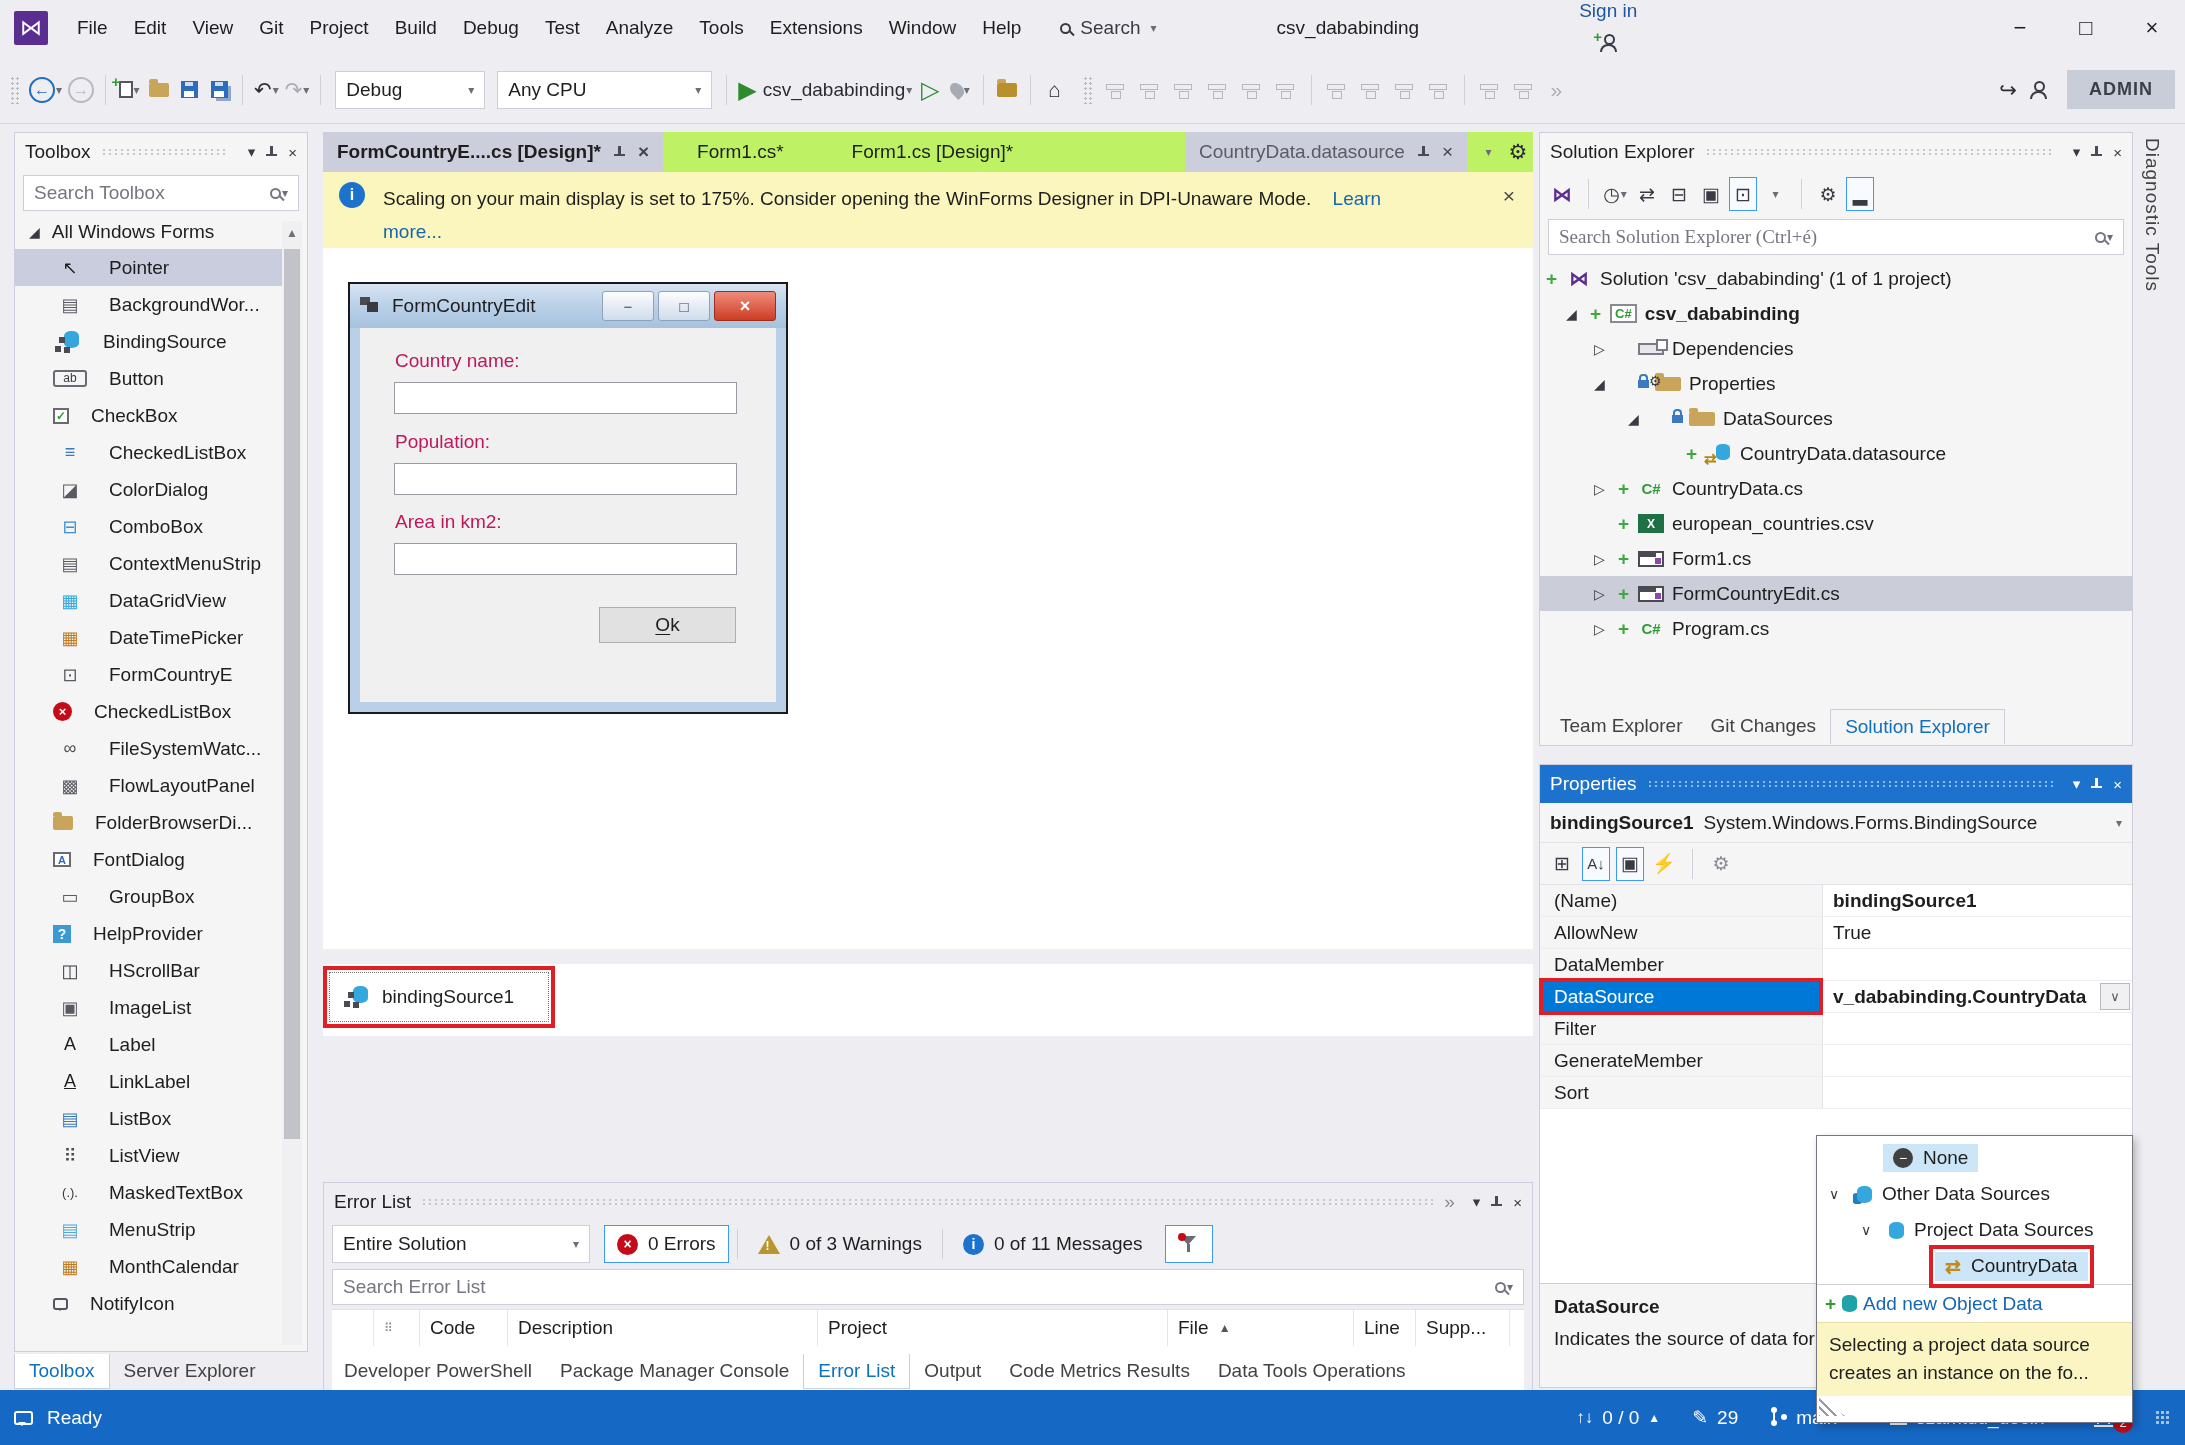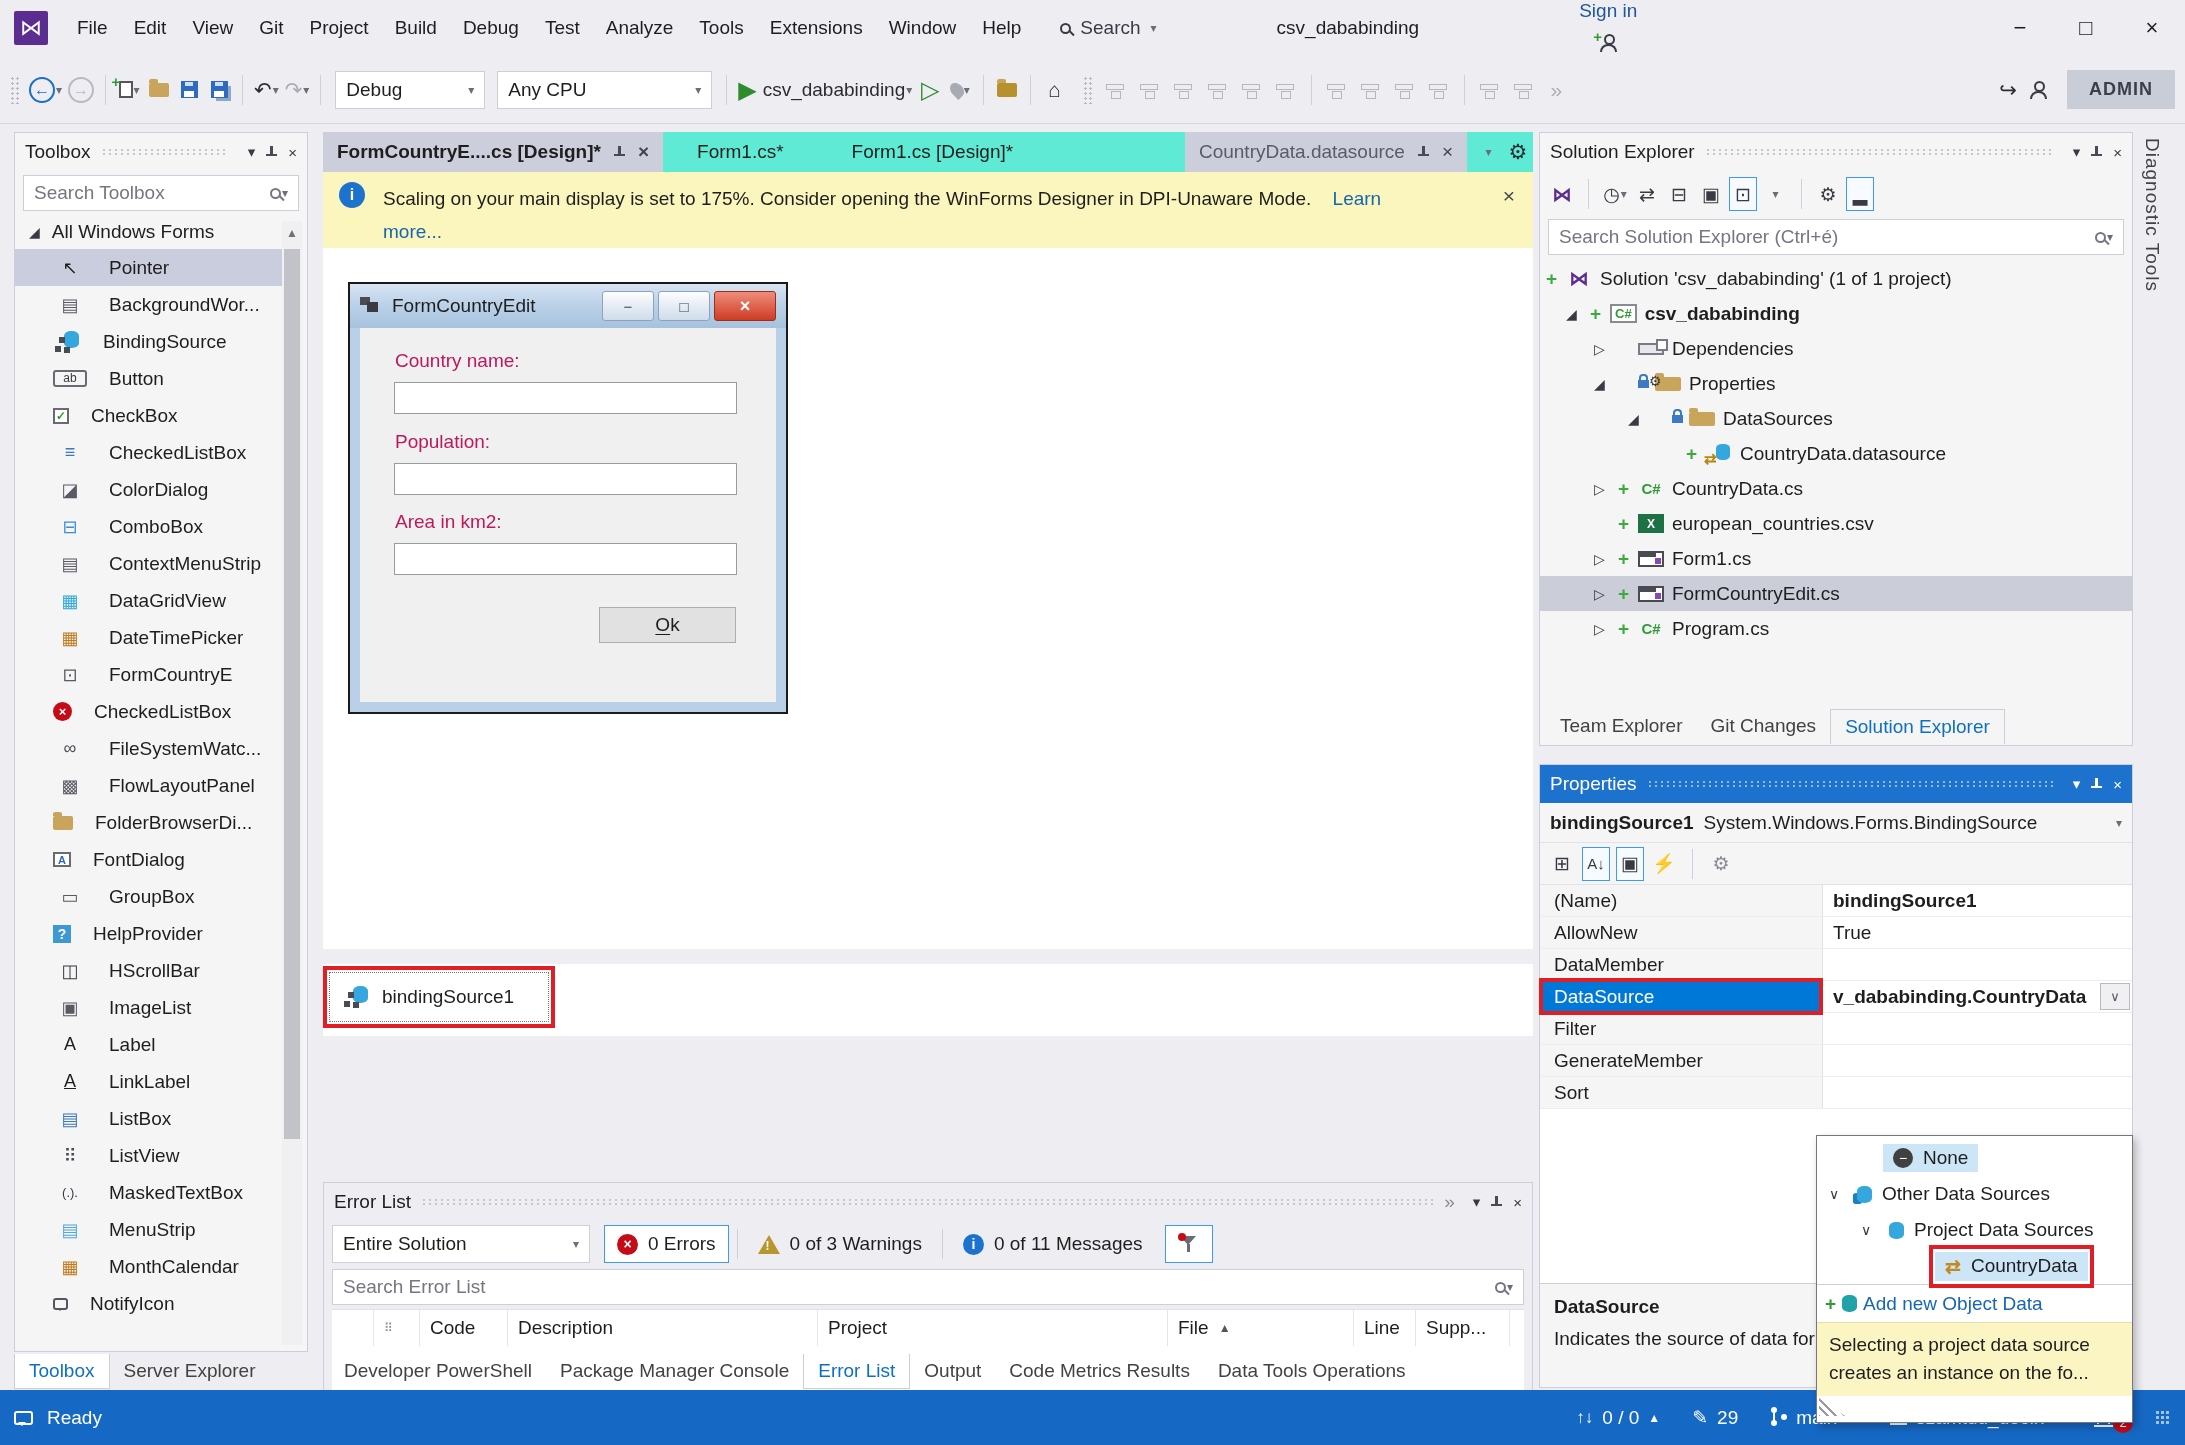--- a/index.html
+++ b/index.html
@@ -49,21 +49,21 @@
   
   #toolbox .tb-row{display:flex;align-items:center;height:37px;padding-left:38px;}
   #toolbox .tb-row.sel{background:#C9CDDD;}
   .tb-ico{width:34px;display:inline-flex;justify-content:center;align-items:center;font-size:18px;flex:none;}
   .tb-lab{margin-left:22px;}
   .tb-cat{display:flex;align-items:center;height:34px;padding-left:14px;gap:12px;}
   #tbx-scroll{position:absolute;right:5px;top:88px;bottom:6px;width:20px;background:#F0F0F3;}
   #tbx-thumb{position:absolute;left:2px;top:28px;width:16px;height:890px;background:#C2C3C9;}
   
   #docwell{left:323px;top:132px;width:1210px;height:1220px;}
-  #tabstrip{display:flex;align-items:center;height:40px;background:#5eead4;}
+  #tabstrip{display:flex;align-items:center;height:40px;background:#bef264;}
   .dtab{display:flex;align-items:center;height:40px;padding:0 14px;gap:12px;}
   .t-active{background:#CCCEDB;font-weight:bold;}
   .t-plain{padding:0 34px;}
   .t-prov{background:#CCCEDB;color:#5B5B66;margin-left:auto;}
   .tab-x{font-size:19px;color:#44444E;}
   #infobar{display:flex;height:76px;background:#FBF6BE;padding:10px 16px 0 16px;position:relative;}
   .cinfo{width:26px;height:26px;border-radius:50%;background:#1C72CD;color:#fff;font-weight:bold;display:flex;align-items:center;justify-content:center;font-size:16px;flex:none;}
   #canvas{position:relative;width:1210px;height:788px;background:#fff;}
   #trayband{position:absolute;left:0;top:701px;width:1210px;height:15px;background:#EEEEF2;}
   
@@ -691,21 +691,21 @@
           <span>⊡</span>
         </span>
       <span class="se-ic">
           <span class="darr">▾</span>
         </span>
       <span class="vsep"></span>
       <span class="se-ic">⚙</span>
       <span class="se-ic boxedblue">▂</span>
     </div>
     <div class="sbox" style="margin:2px 8px;">
-      <span style="flex:1;">Search Solution Explorer (Ctrl+é)</span>
+      <span style="flex:1;font-family:Liberation Serif, serif;">Search Solution Explorer (Ctrl+é)</span>
       <span class="magic"></span>
       <span class="darr">▾</span>
     </div>
     <div class="tree">
 
         <div class="trow" style="padding-left: 4px;">
           <span class="texp" style="width: 2px;"></span>
           <span class="tplus">+</span>
 
           <span class="tico i-vs">⋈</span>

